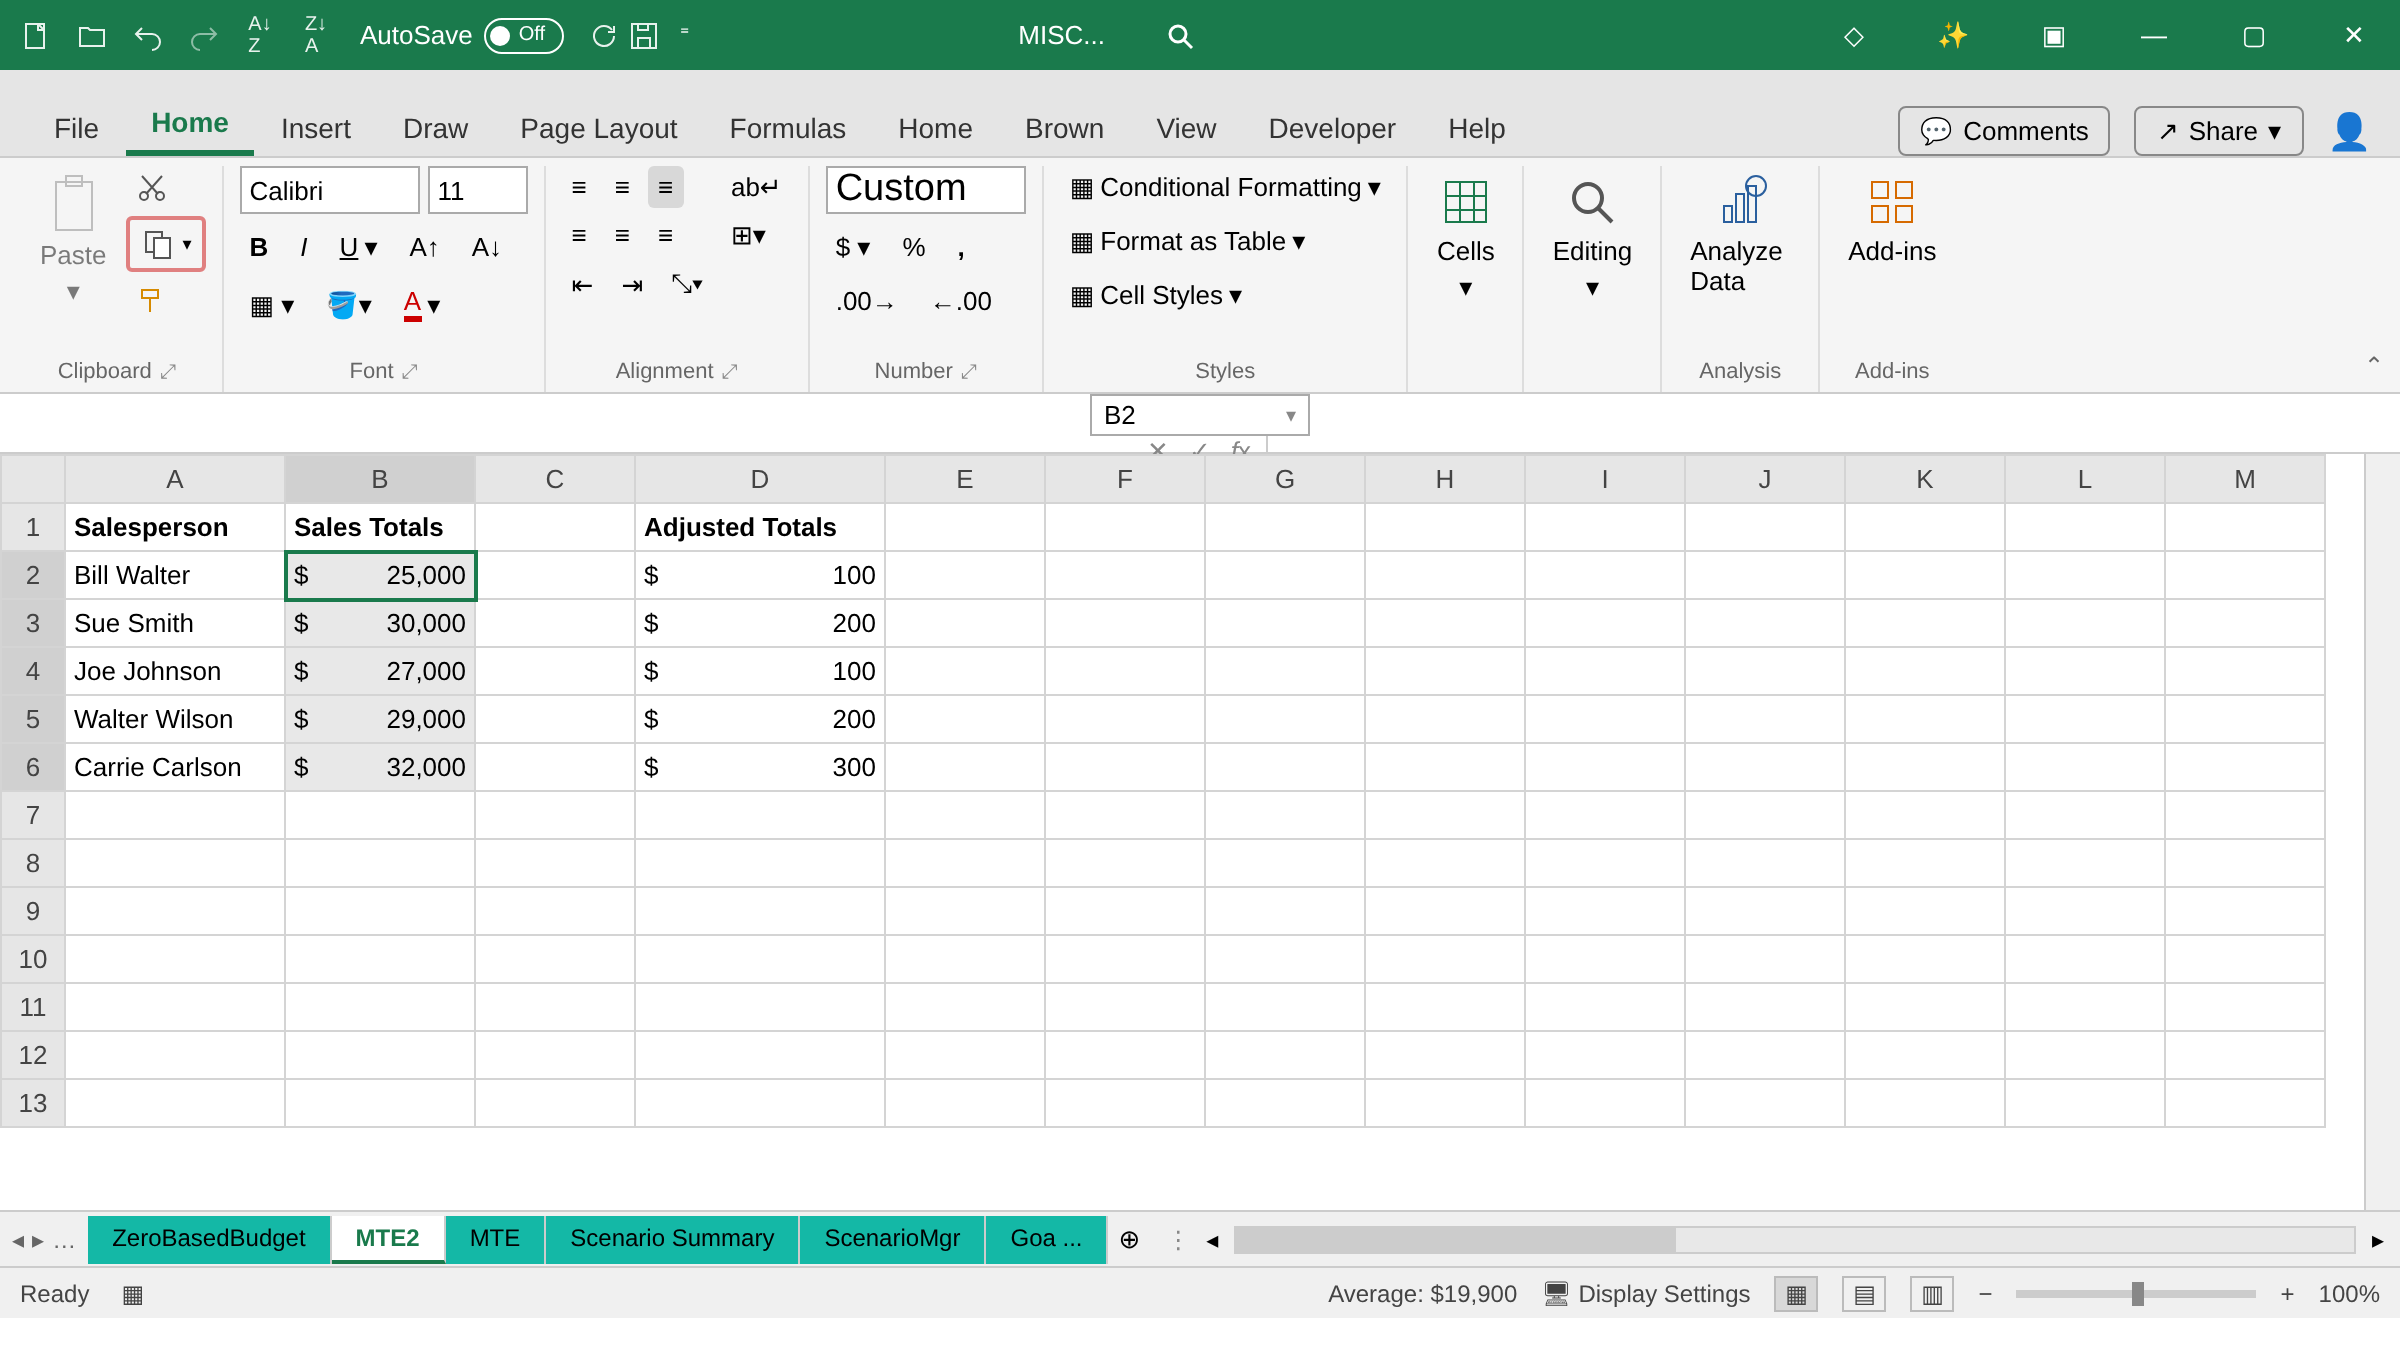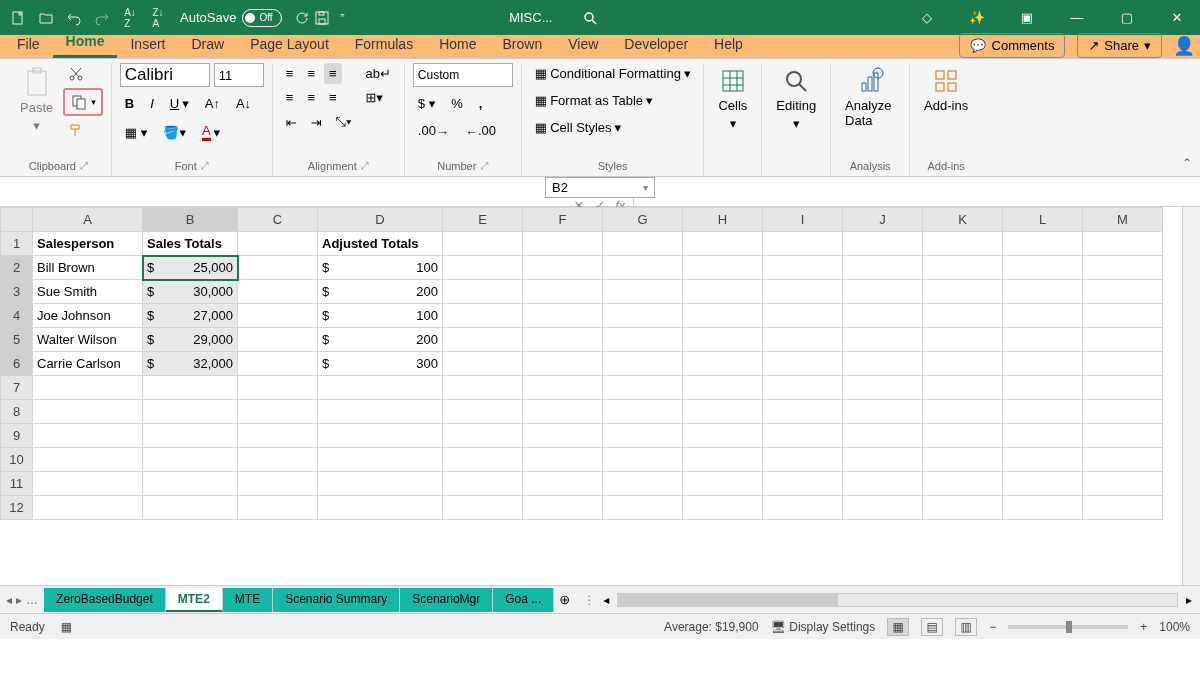--- a/index.html
+++ b/index.html
@@ -10,38 +10,38 @@
 .title-bar .qat { display: flex; align-items: center; gap: 8px; }
 .title-bar .qat-icon { width: 20px; height: 20px; display: flex; align-items: center; justify-content: center; cursor: pointer; opacity: 0.9; }
 .title-bar .autosave { display: flex; align-items: center; gap: 6px; margin-left: 12px; }
 .title-bar .toggle { width: 40px; height: 18px; border: 1px solid #fff; border-radius: 10px; display: flex; align-items: center; padding: 0 2px; font-size: 10px; gap: 4px; }
 .title-bar .toggle-dot { width: 10px; height: 10px; background: #fff; border-radius: 50%; }
 .title-bar .filename { margin-left: auto; margin-right: auto; display: flex; align-items: center; gap: 30px; }
 .title-bar .win-controls { display: flex; gap: 20px; margin-left: auto; }
 .title-bar .win-btn { width: 30px; height: 20px; display: flex; align-items: center; justify-content: center; cursor: pointer; }
 
 
-.tab-bar { background: #fdba74; height: 24px; display: flex; align-items: flex-end; padding: 0 4px; border-bottom: 1px solid #ccc; }
+.tab-bar { background: #e5e5e5; height: 44px; display: flex; align-items: flex-end; padding: 0 14px; border-bottom: 1px solid #ccc; }
 .tab { padding: 6px 13px; font-size: 14px; cursor: pointer; color: #333; }
 .tab.active { color: #1a7a4c; font-weight: 600; border-bottom: 3px solid #1a7a4c; }
 .tab.file { color: #333; }
 .tab-bar .right-actions { margin-left: auto; display: flex; gap: 12px; align-items: center; }
 .comment-btn, .share-btn { border: 1px solid #888; border-radius: 4px; padding: 4px 10px; font-size: 13px; display: flex; align-items: center; gap: 5px; cursor: pointer; }
 
 
 .ribbon { background: #f5f5f5; height: 118px; display: flex; border-bottom: 1px solid #ccc; padding: 4px 6px 0 6px; position: relative; }
 .ribbon-group { display: flex; flex-direction: column; justify-content: space-between; border-right: 1px solid #ddd; padding: 0 8px 2px 8px; }
 .ribbon-group-label { text-align: center; font-size: 11px; color: #666; padding: 2px 0; display: flex; justify-content: center; gap: 4px; align-items: center; }
 .ribbon-body { display: flex; align-items: flex-start; gap: 4px; flex: 1; }
 .ribbon-col { display: flex; flex-direction: column; gap: 3px; }
 .rb-btn { padding: 3px 5px; cursor: pointer; display: flex; align-items: center; gap: 3px; border-radius: 3px; font-size: 13px; }
 .rb-btn.big { flex-direction: column; padding: 4px 6px; text-align: left; }
-.font-select { width: 90px; height: 24px; border: 1px solid #aaa; font-size: 17px; padding: 2px 4px; }
+.font-select { width: 90px; height: 24px; border: 1px solid #aaa; font-size: 13px; padding: 2px 4px; }
 .size-select { width: 50px; height: 24px; border: 1px solid #aaa; font-size: 13px; padding: 2px 4px; }
-.num-select { width: 100px; height: 24px; border: 1px solid #aaa; font-size: 12px; padding: 0 4px; }
+.num-select { width: 100px; height: 24px; border: 1px solid #aaa; font-size: 19px; padding: 0 4px; }
 .copy-highlight { border: 2px solid #e08080; border-radius: 3px; }
 .collapse-caret { position: absolute; right: 8px; bottom: 6px; cursor: pointer; font-size: 12px; color: #666; }
 
 
 .formula-bar { height: 30px; display: flex; align-items: center; border-bottom: 1px solid #ccc; flex-direction: column; }
 .name-box { width: 110px; height: 26px; border: 1px solid #aaa; margin: 0 6px; padding: 2px 6px; font-size: 13px; display: flex; align-items: center; justify-content: space-between; }
 .fb-controls { display: flex; gap: 10px; padding: 0 8px; border-right: 1px solid #ccc; height: 100%; align-items: center; color: #888; }
 .fb-input { flex: 1; padding: 2px 8px; font-size: 13px; height: 100%; display: flex; align-items: center; justify-content: space-between; }
 
 
@@ -411,21 +411,21 @@
           <td class=""></td>
           <td class=""></td>
           <td class=""></td>
           <td class=""></td>
           <td class=""></td>
           <td class=""></td>
           <td class=""></td>
         </tr>
         <tr>
           <th class="row-hdr sel">2</th>
-          <td class="">Bill Brown</td>
+          <td class="">Bill Walter</td>
           <td class=" sel-range" style="outline:2px solid #1a7a4c;outline-offset:-1px">
             <div class="currency">
               <span>$</span>
               <span>25,000</span>
             </div>
           </td>
           <td class=""></td>
           <td class="">
             <div class="currency">
               <span>$</span>
@@ -621,20 +621,36 @@
           <td class=""></td>
           <td class=""></td>
           <td class=""></td>
           <td class=""></td>
           <td class=""></td>
           <td class=""></td>
           <td class=""></td>
         </tr>
         <tr>
           <th class="row-hdr ">12</th>
+          <td class=""></td>
+          <td class=""></td>
+          <td class=""></td>
+          <td class=""></td>
+          <td class=""></td>
+          <td class=""></td>
+          <td class=""></td>
+          <td class=""></td>
+          <td class=""></td>
+          <td class=""></td>
+          <td class=""></td>
+          <td class=""></td>
+          <td class=""></td>
+        </tr>
+        <tr>
+          <th class="row-hdr ">13</th>
           <td class=""></td>
           <td class=""></td>
           <td class=""></td>
           <td class=""></td>
           <td class=""></td>
           <td class=""></td>
           <td class=""></td>
           <td class=""></td>
           <td class=""></td>
           <td class=""></td>

